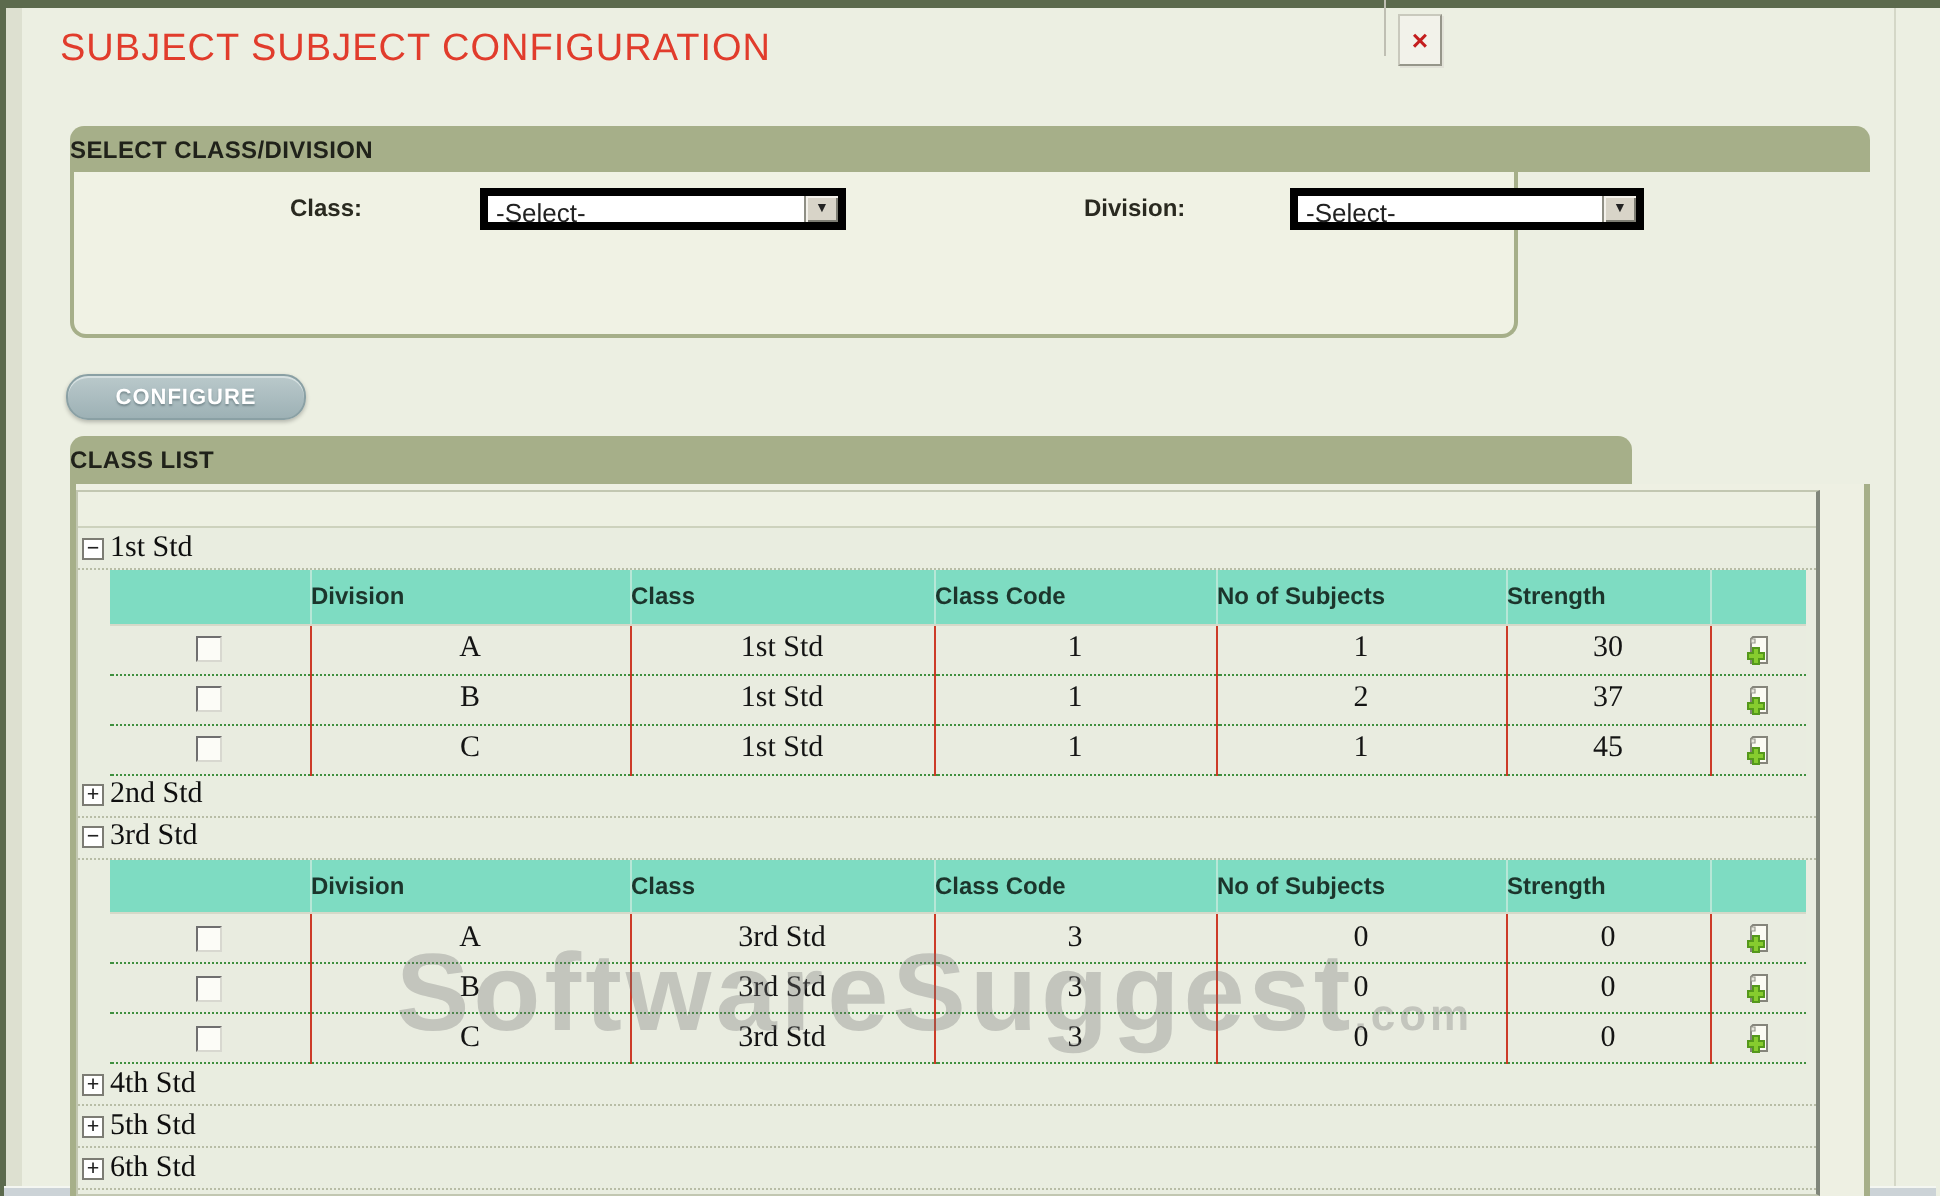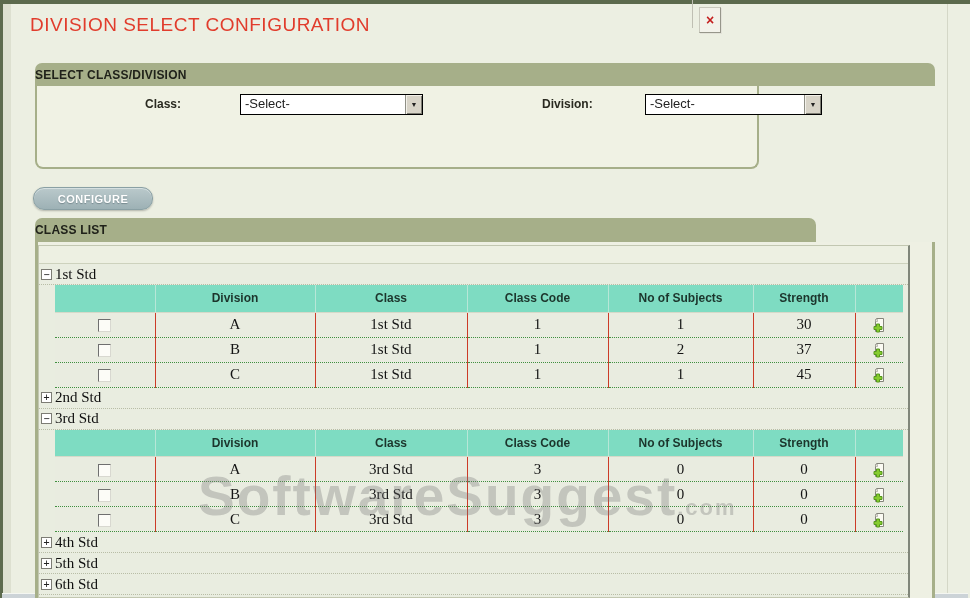--- a/index.html
+++ b/index.html
@@ -18,21 +18,21 @@
   .close-btn span{color:#c41e1e;font-weight:bold;font-size:14px;line-height:1}
   .frame-line{position:absolute;left:692px;top:0px;width:1px;height:28px;background:#bfbfb3}
 
   .bar{background:var(--sage);border-radius:7px 7px 0 0;font-weight:bold;font-size:12px;color:#20221a;
     display:flex;align-items:center;letter-spacing:.2px}
   #select-bar{position:absolute;left:35px;top:63px;width:900px;height:23px}
   #select-body{position:absolute;left:35px;top:86px;width:724px;height:83px;background:#f0f2e4;
     border:2px solid var(--sage);border-top:none;border-radius:0 0 8px 8px}
   .fld-label{position:absolute;font-size:12px;font-weight:bold;color:#2a2a20}
 
-  .sel{position:absolute;height:21px;background:#fff;border:1px solid #000000;cursor:pointer}
+  .sel{position:absolute;height:21px;background:#fff;border:4px solid #000000;cursor:pointer}
   .sel-text{position:absolute;left:4px;top:1px;font-size:13px;color:#222}
   .sel-btn{position:absolute;right:0;top:0;bottom:0;width:17px;background:#d8d4c8;
     border-left:1px solid #8f8f85;box-shadow:inset 1px 1px 0 #f3f1ea,inset -1px -1px 0 #7d7d73;
     display:flex;align-items:center;justify-content:center;font-size:7px;color:#222}
 
   .pill{background:linear-gradient(#bac9cb,#9db1b5);border:1px solid #8aa0a4;border-radius:13px;color:#fff;
     font-weight:bold;display:flex;align-items:center;justify-content:center;cursor:pointer;
     text-shadow:0 1px 1px rgba(80,100,105,.55);box-shadow:0 1px 2px rgba(0,0,0,.25),inset 0 1px 0 #d6e0e1}
   #submit-btn{position:absolute;left:388px;top:44px;width:122px;height:27px;font-size:13px;letter-spacing:1.5px}
   #configure-btn{position:absolute;left:33px;top:187px;width:120px;height:23px;font-size:11px;letter-spacing:.5px;border-radius:11px}
@@ -43,21 +43,21 @@
   #list-box{margin-left:0;width:872px;height:353px;background:#e9ede0;border:1px solid #c2c7b1;
     border-right:2px solid #80867a;overflow:hidden}
   .toprow{height:18px;border-bottom:1px solid #cdd2bd;background:#edf0e2}
 
   .grp{display:flex;align-items:center;height:21px;padding-left:2px;border-bottom:1px dotted #b8bda6;cursor:default}
   .expander{width:11px;height:11px;border:1px solid #7c7c74;background:#fff;
     font:10px/9px "DejaVu Sans Mono",monospace;text-align:center;color:#222;margin-right:3px;cursor:pointer;flex:none}
   .grp-label{font-family:"Liberation Serif",serif;font-size:15px;color:#0f0f0f}
 
   table.cls{border-collapse:collapse;table-layout:fixed;margin-left:16px;width:848px}
-  table.cls thead td{background:var(--teal);font-weight:bold;font-size:12px;color:#1c352c;text-align:center;
+  table.cls thead td{background:var(--teal);font-weight:bold;font-size:12px;color:#1c352c;text-align:left;
     height:27px;border-bottom:1px solid #d6d9c9}
   table.cls thead td + td{border-left:1px solid #b7e7d7}
   table.cls tbody td{height:25px;text-align:center;font-family:"Liberation Serif",serif;font-size:15px;
     color:#141414;border-bottom:1px dotted var(--greendot);background:#e9ece0}
   table.cls tbody td + td{border-left:1px solid var(--redline)}
   .cb{width:13px;height:13px;background:#fcfcf7;border:1px solid;border-color:#6f6f6f #d8d8d0 #d8d8d0 #6f6f6f;
     display:inline-block;vertical-align:middle;cursor:pointer}
   .addbtn{display:inline-block;width:16px;height:16px;vertical-align:middle;cursor:pointer}
 
   .wm{position:absolute;left:198px;top:464px;font-weight:bold;color:#757575;opacity:.32;font-size:55px;
@@ -67,21 +67,21 @@
 </head>
 <body>
 
 <div class="topstrip"></div>
 <div class="leftstrip"></div>
 <div class="edgeshade"></div>
 <div class="rightline"></div>
 <div class="bottomstrip"></div>
 <div class="frame-line"></div>
 
-<div class="page-title">DIVISION SELECT CONFIGURATION</div>
+<div class="page-title">SUBJECT SUBJECT CONFIGURATION</div>
 
 <div class="close-btn">
   <span>×</span>
 </div>
 
 <div id="select-bar" class="bar">SELECT CLASS/DIVISION</div>
 <div id="select-body">
   <span class="fld-label" style="left:108px;top:11px">Class:</span>
   <div class="sel" style="left:203px;top:8px;width:183px">
     <span class="sel-text">-Select-</span>

